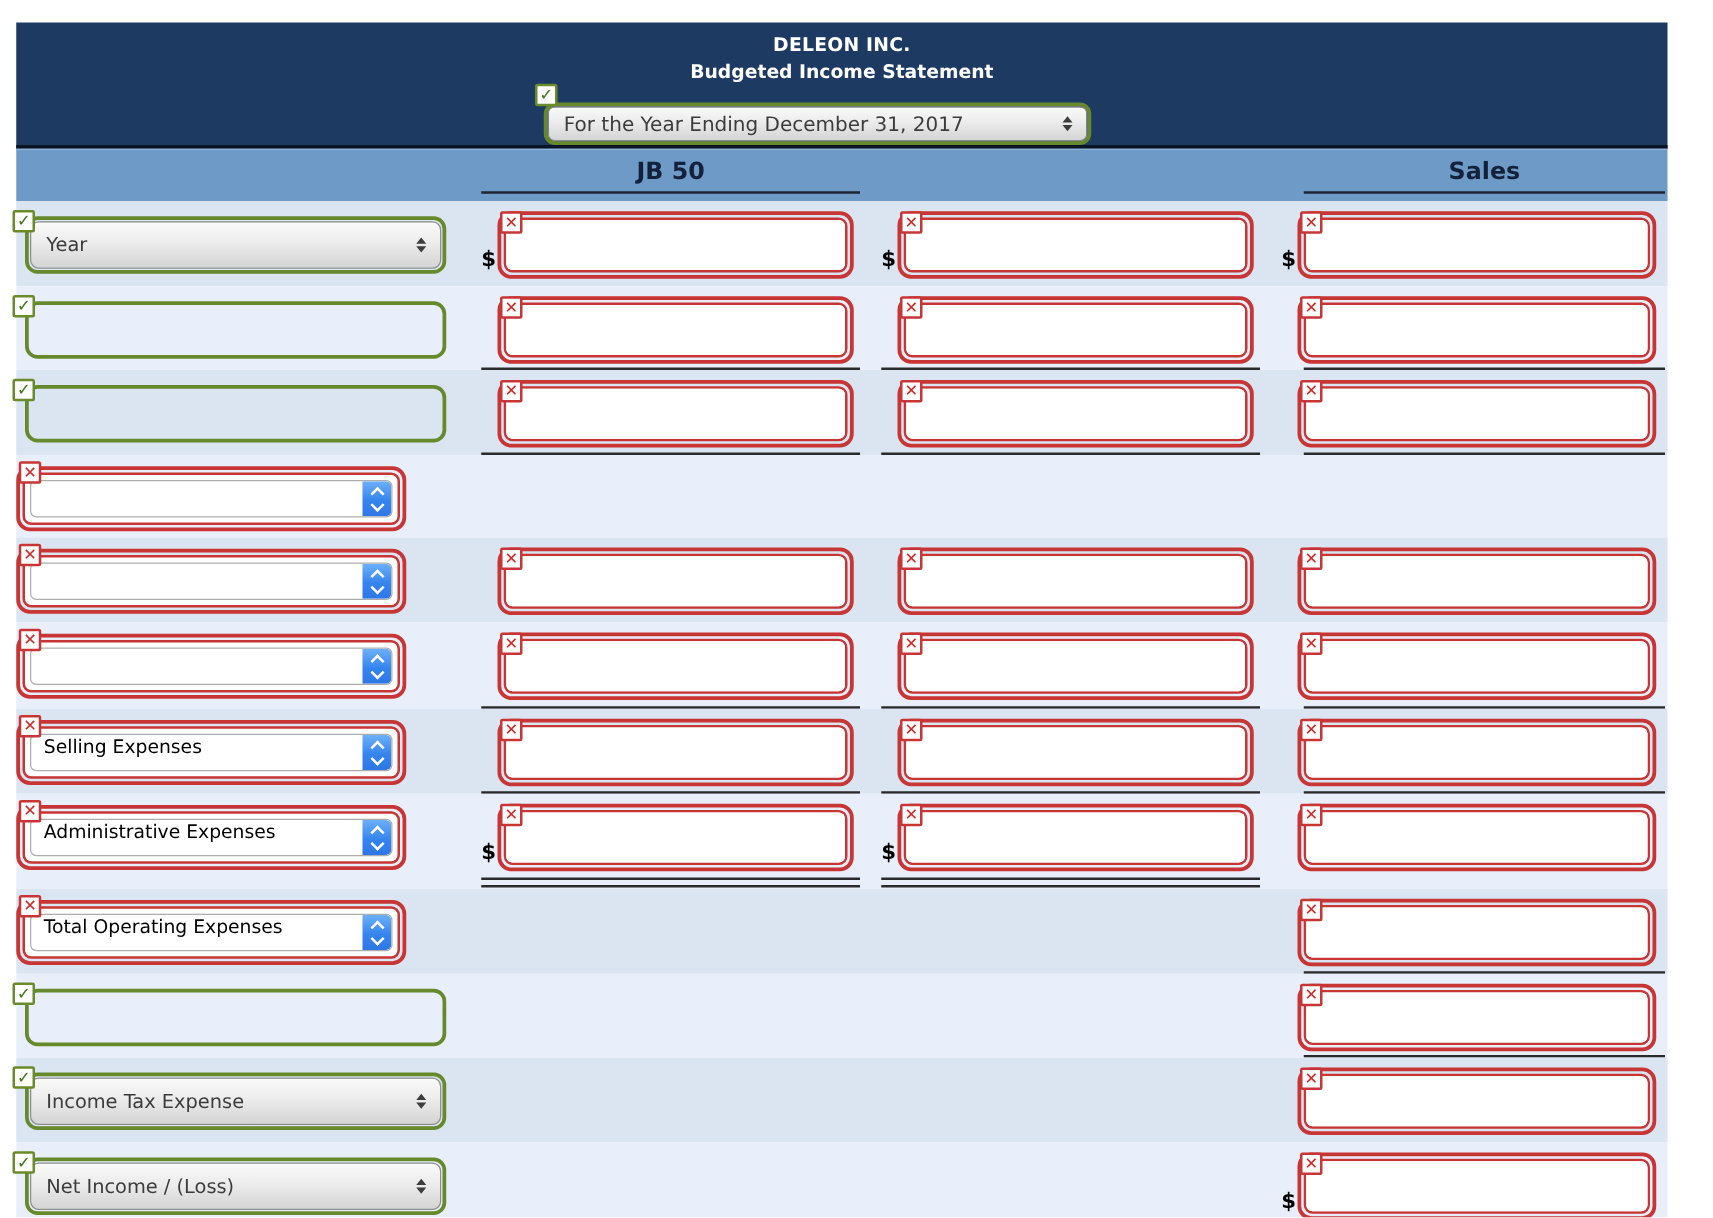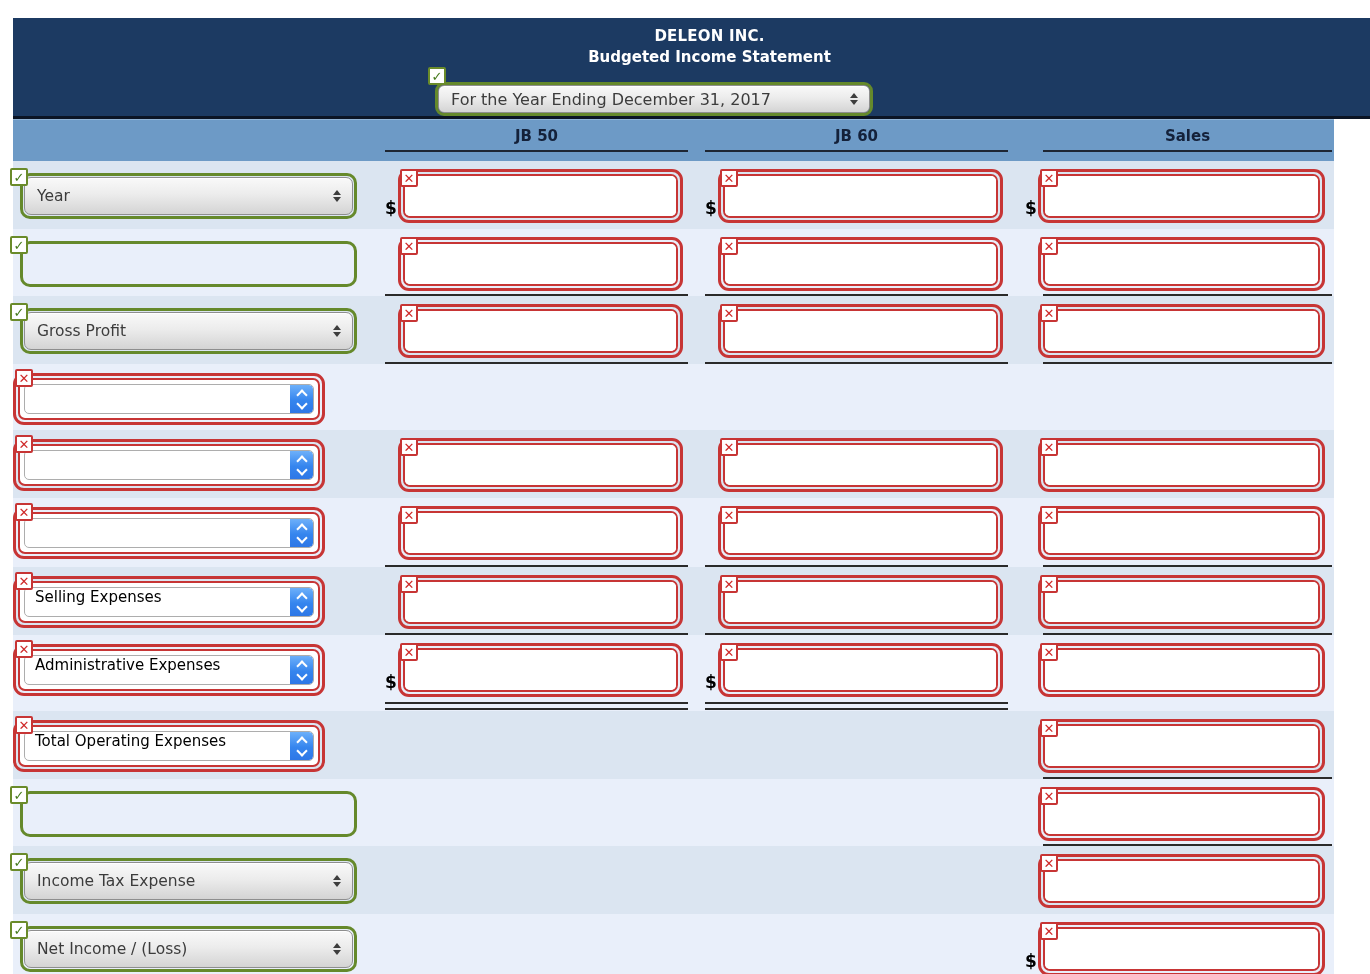--- a/index.html
+++ b/index.html
@@ -14,21 +14,21 @@
     --rule:#2a2a2a;
   }
   html,body{margin:0;padding:0;background:#fff;}
   .screen{
     position:relative;width:1370px;height:974px;overflow:hidden;background:#fff;
     font-family:"DejaVu Sans","Liberation Sans",sans-serif;
   }
   
   .top-header{
     position:absolute;left:13px;top:18px;width:1321px;height:98px;
-    background:var(--navy);border-bottom:3px solid #0b1424;color:#fff;text-align:center;padding-left:36px;
+    background:var(--navy);border-bottom:3px solid #0b1424;color:#fff;text-align:center;
   }
   .company-title{margin-top:9px;font-size:15px;font-weight:bold;letter-spacing:.2px;}
   .statement-title{margin-top:3px;font-size:15px;font-weight:bold;}
   
   .period-wrap{
     position:absolute;left:422px;top:64px;width:438px;height:34px;
     border:3px solid var(--green);border-radius:9px;background:transparent;box-sizing:border-box;
   }
   .mac-select{
     position:relative;height:100%;box-sizing:border-box;
@@ -48,21 +48,21 @@
     font-weight:bold;line-height:1;
   }
   .badge-ok{border:2px solid #6a8b2a;color:#44791a;font-size:13px;}
   .badge-err{border:2px solid var(--red);color:#cf2b2b;font-size:13px;}
   
   .band{
     position:absolute;left:13px;top:119px;width:1321px;height:42px;
     background:var(--band);border-top:1px solid #8fb3d6;box-sizing:border-box;
   }
   .col-head{position:absolute;top:6px;text-align:center;}
-  .col-head-label{font-size:15px;font-weight:bold;color:#14213a;}
+  .col-head-label{font-size:19px;font-weight:bold;color:#14213a;}
   .col-rule{height:2px;background:#1e2633;margin-top:5px;}
   
   .row{position:absolute;left:13px;width:1321px;}
   .row-dark{background:var(--row-dark);}
   .row-light{background:var(--row-light);}
   
   .sel-correct{
     position:absolute;left:7px;top:12px;width:337px;height:46px;box-sizing:border-box;
     border:3px solid var(--green);border-radius:10px;
   }
@@ -122,24 +122,20 @@
             <span class="tri-up"></span>
             <span class="tri-dn"></span>
           </span>
       </div>
     </div>
   </div>
 
   <div class="band">
     <div class="col-head" style="left:372px;width:303px;">
       <span class="col-head-label">JB 50</span>
-      <div class="col-rule"></div>
-    </div>
-    <div class="col-head" style="left:692px;width:303px;">
-      <span class="col-head-label">JB 60</span>
       <div class="col-rule"></div>
     </div>
     <div class="col-head" style="left:1030px;width:289px;">
       <span class="col-head-label">Sales</span>
       <div class="col-rule"></div>
     </div>
   </div>
 
   <div id="rows">
       <div class="row row-dark" style="top: 161px; height: 68px;">
@@ -215,27 +211,20 @@
             <input class="cell-input" type="text" style="">
           </div>
         </div>
         <div class="uline" style="left: 1030px; width: 289px; top: 65px;"></div>
       </div>
       <div class="row row-dark" style="top: 296px; height: 68px;">
         <div class="sel-correct">
           <div class="badge badge-ok">
             <span>✓</span>
           </div>
-          <div class="mac-select">
-            <span>Gross Profit</span>
-            <div class="arrows">
-              <div class="tri-up"></div>
-              <div class="tri-dn"></div>
-            </div>
-          </div>
         </div>
         <div class="wrong-box input-box" style="left: 385px; width: 285px;">
           <div class="badge badge-err">
             <span>✕</span>
           </div>
           <div class="wrong-mid input-mid">
             <input class="cell-input" type="text" style="">
           </div>
         </div>
         <div class="uline" style="left: 372px; width: 303px; top: 66px;"></div>

